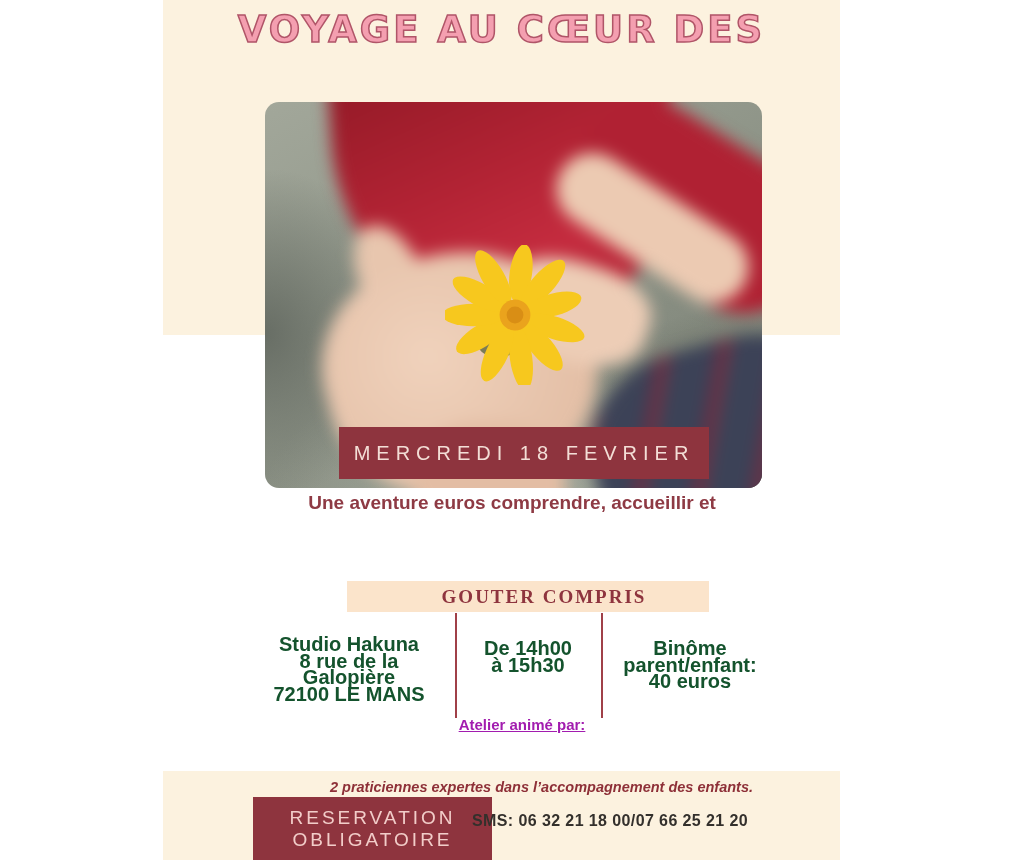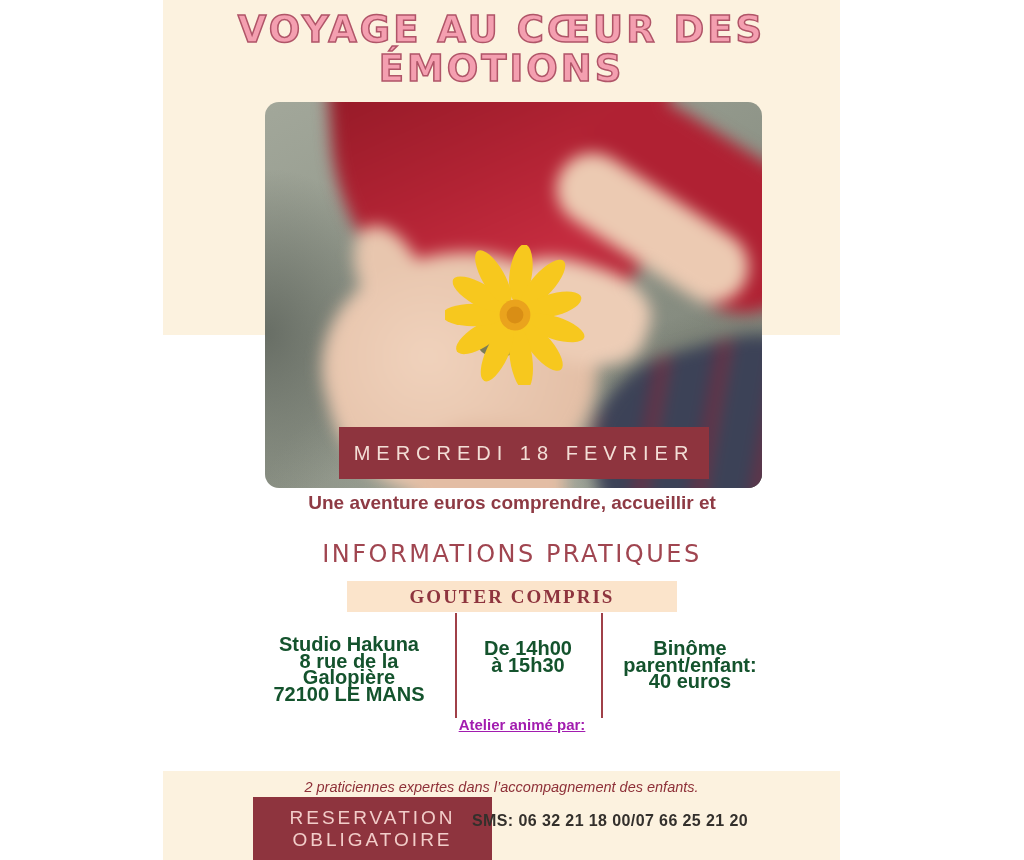--- a/index.html
+++ b/index.html
@@ -43,49 +43,49 @@
       display:flex;align-items:center;justify-content:center;color:#f3ded6;font-size:20px;
       letter-spacing:6px;font-weight:400;z-index:4;margin-left:12px;}
 
   
   .subtitle{position:absolute;left:212px;top:492px;width:600px;text-align:center;
       color:var(--text-red);font-weight:700;font-size:19px;line-height:21.5px;}
   .infos-heading{position:absolute;left:212px;top:540px;width:600px;text-align:center;margin:0;
       color:#a04550;font-size:24px;letter-spacing:2.5px;font-weight:400;font-family:"DejaVu Sans",sans-serif;}
   .gouter{position:absolute;left:347px;top:581px;width:330px;height:31px;background:var(--peach);
       display:flex;align-items:center;justify-content:center;font-family:"Liberation Serif",serif;
-      font-weight:700;font-size:19px;letter-spacing:2px;color:var(--dark-red);}
+      font-weight:700;font-size:19px;letter-spacing:2px;color:var(--dark-red);padding-left:32px;}
   .vline{position:absolute;width:2px;background:#a04048;top:613px;height:105px;}
   .vline-l{left:455px;} .vline-r{left:601px;}
   .col{position:absolute;text-align:center;color:#14532d;font-weight:700;font-size:20px;
       line-height:16.5px;white-space:pre-line;}
   .col1{left:268px;top:636px;width:162px;}
   .col2{left:461px;top:640px;width:134px;}
   .col3{left:606px;top:640px;width:168px;}
   .atelier{position:absolute;left:362px;top:716px;width:320px;text-align:center;font-weight:700;
       font-size:15px;color:#a21caf;text-decoration:underline;}
   .practitioners{position:absolute;left:263px;top:733px;width:520px;font-size:15.5px;line-height:16.5px;color:#9a4a4a;}
   .pname{font-weight:700;color:#8e3038;}
   .experts{position:absolute;left:163px;top:779px;width:677px;text-align:center;font-style:italic;
-      font-weight:400;font-size:14.5px;color:#8e3038;z-index:2;}
+      font-weight:700;font-size:14.5px;color:#8e3038;z-index:2;padding-left:40px;}
   .resa{position:absolute;left:253px;top:797px;width:239px;height:63px;background:var(--dark-red);
       display:flex;align-items:center;justify-content:center;text-align:center;color:#f2cdc9;
       font-size:19px;letter-spacing:3px;line-height:22px;white-space:pre-line;z-index:2;}
   .sms{position:absolute;left:472px;top:812px;width:330px;font-weight:700;font-size:16px;
       color:var(--sms-dark);letter-spacing:.4px;z-index:2;}
 </style>
 </head>
 <body>
 
 <div class="page">
 
   <div class="band-top"></div>
   <div class="band-bottom"></div>
 
-  <h1 class="title"><span>VOYAGE AU CŒUR DES</span><br><span>ÉMOTIONS</span></h1>
+  <h1 class="title"><span>VOYAGE AU CŒUR DES</span><br></h1>
 
   <div class="photo">
     <div class="photo-bg"></div>
     <div class="photo-blur">
       <div class="sweater-torso"></div>
       <div class="sweater-arm"></div>
       <div class="skirt"></div>
       <div class="child-forearm"></div>
       <div class="adult-thumb"></div>
       <div class="adult-palm"></div>
@@ -110,21 +110,20 @@
       <circle cx="50" cy="50" r="11" fill="#eaa31d"></circle>
       <circle cx="50" cy="50" r="6" fill="#d98e15"></circle>
     </svg>
     <div class="date-banner">
         <span>MERCREDI 18 FEVRIER</span>
       </div>
   </div>
 
   <div class="subtitle"><span>Une aventure euros comprendre, accueillir et</span><br></div>
 
-  <h2 class="infos-heading">INFORMATIONS PRATIQUES</h2>
 
   <div class="gouter">
       <span>GOUTER COMPRIS</span>
     </div>
 
   <div class="vline vline-l"></div>
   <div class="vline vline-r"></div>
 
   <div class="col col1">Studio Hakuna
 8 rue de la

